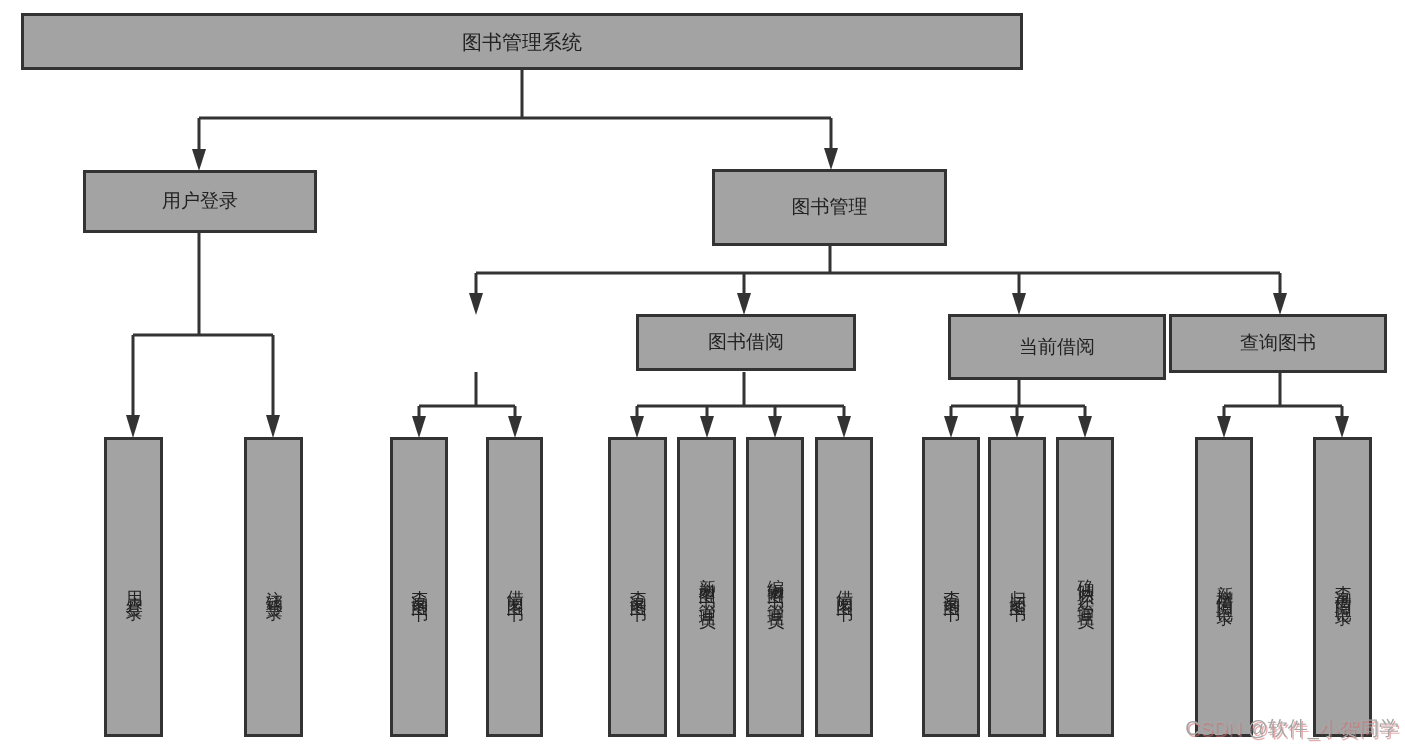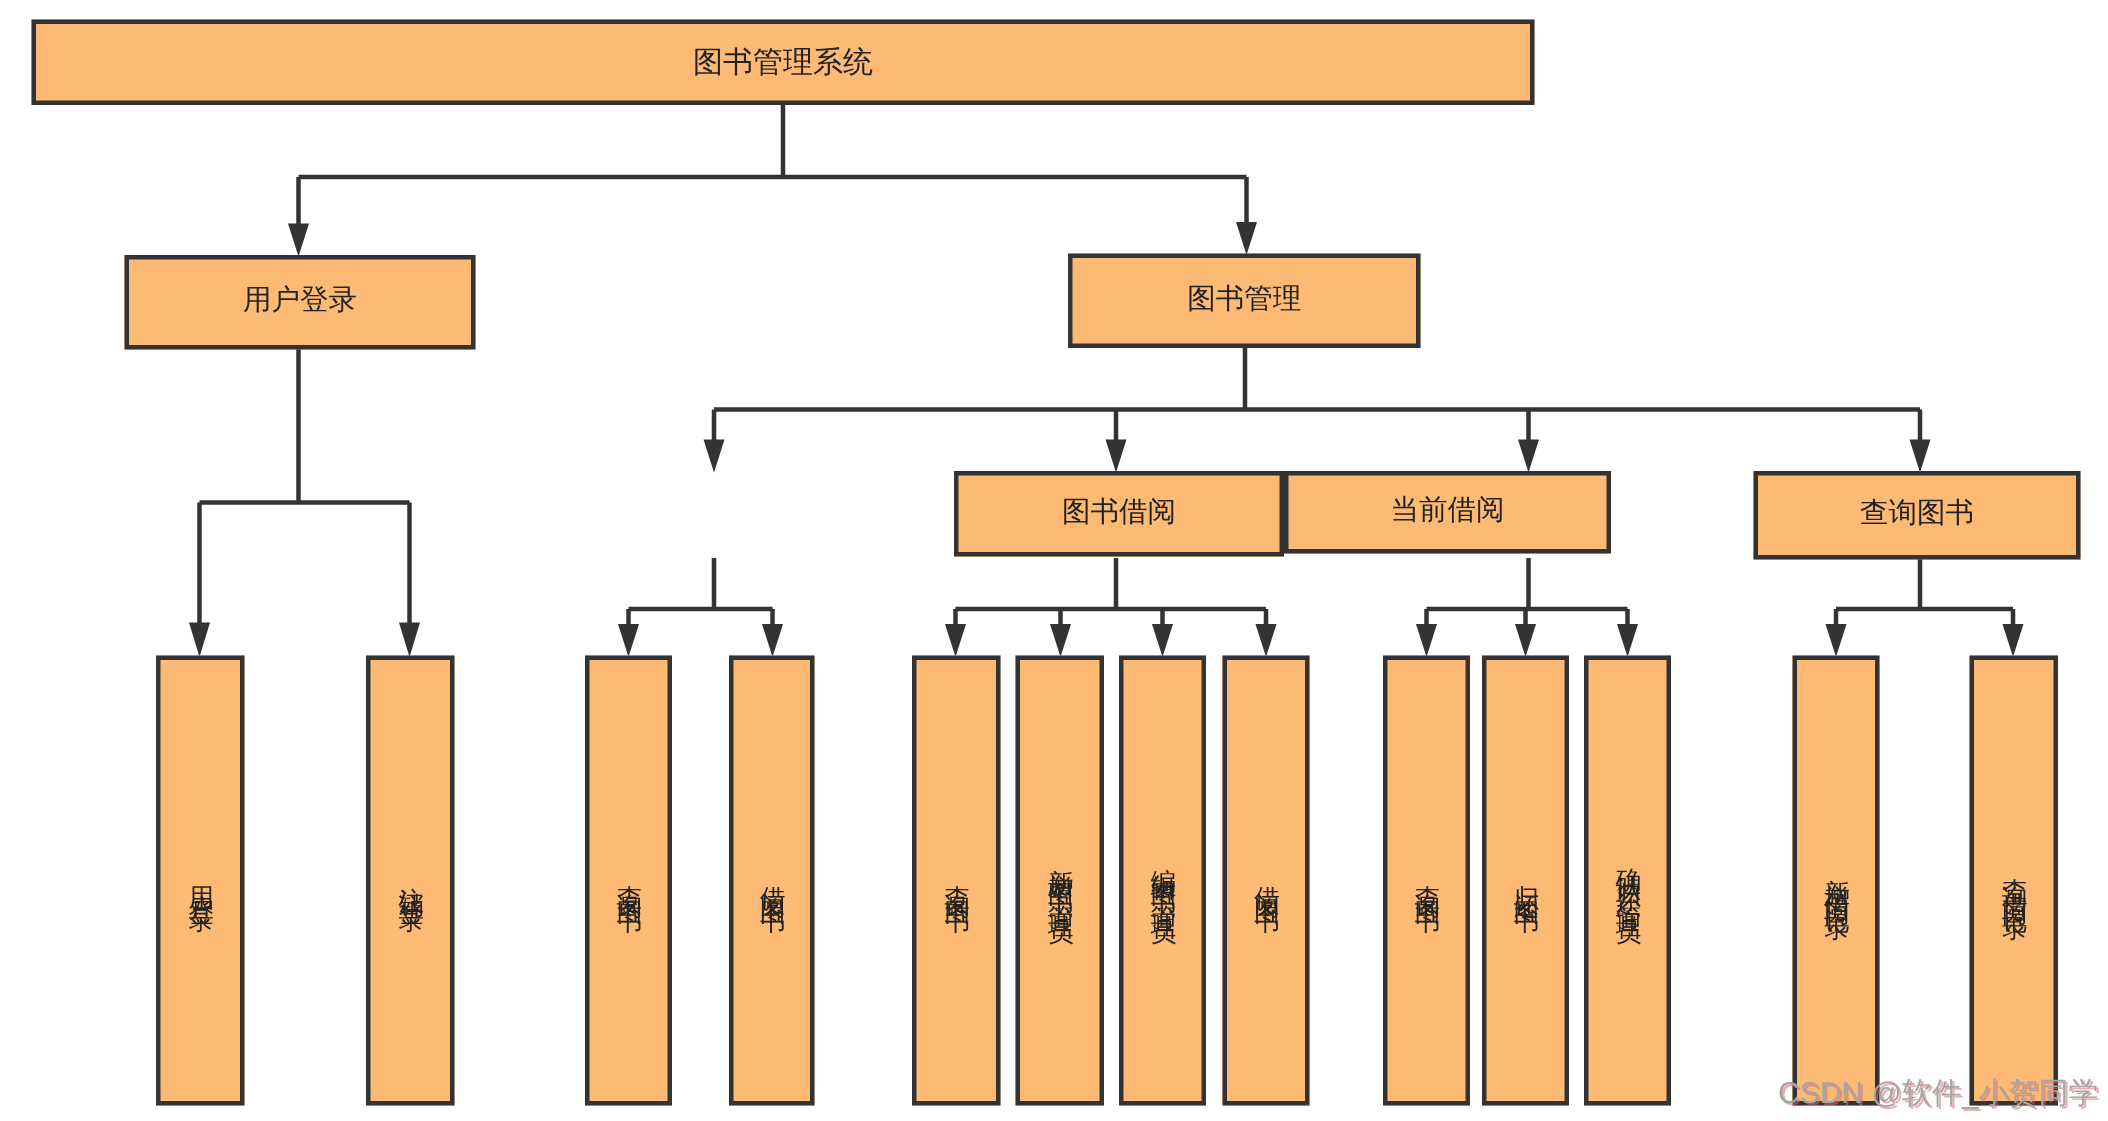--- a/index.html
+++ b/index.html
@@ -2,21 +2,21 @@
 <html><head>
 <meta charset="utf-8">
 <style>
   html,body{margin:0;padding:0;background:#fff;}
   .canvas{
     position:relative;width:1405px;height:747px;background:#ffffff;overflow:hidden;
     font-family:"Liberation Sans","DejaVu Sans",sans-serif;
   }
   .connectors{position:absolute;left:0;top:0;width:1405px;height:747px;}
   .box{
-    position:absolute;box-sizing:border-box;background:#fdba74;
+    position:absolute;box-sizing:border-box;background:#a3a3a3;
     border:3px solid #333333;color:#222222;
     display:flex;align-items:center;justify-content:center;
     text-align:center;line-height:1.2;
   }
   .root-box{border-width:3px;font-size:20px;}
   .h-box{font-size:19px;}
   .v-box{
     writing-mode:vertical-rl;text-orientation:mixed;
     font-size:17px;letter-spacing:5px;border-width:3px;
   }
@@ -73,28 +73,28 @@
     </g>
   </svg>
 
   <div class="box root-box" style="left:21px;top:13px;width:1002px;height:57px">
     <span>图书管理系统</span>
   </div>
 
   <div class="box h-box" style="left:83px;top:170px;width:234px;height:63px">
     <span>用户登录</span>
   </div>
-  <div class="box h-box" style="left:712px;top:169px;width:235px;height:63px">
+  <div class="box h-box" style="left:712px;top:169px;width:235px;height:77px">
     <span>图书管理</span>
   </div>
 
   <div class="box h-box" style="left:636px;top:314px;width:220px;height:57px">
     <span>图书借阅</span>
   </div>
-  <div class="box h-box" style="left:856px;top:314px;width:218px;height:55px">
+  <div class="box h-box" style="left:948px;top:314px;width:218px;height:66px">
     <span>当前借阅</span>
   </div>
   <div class="box h-box" style="left:1169px;top:314px;width:218px;height:59px">
     <span>查询图书</span>
   </div>
 
   <div class="box v-box" style="left:104px;top:437px;width:59px;height:300px">
     <span>用户登录</span>
   </div>
   <div class="box v-box" style="left:244px;top:437px;width:59px;height:300px">

